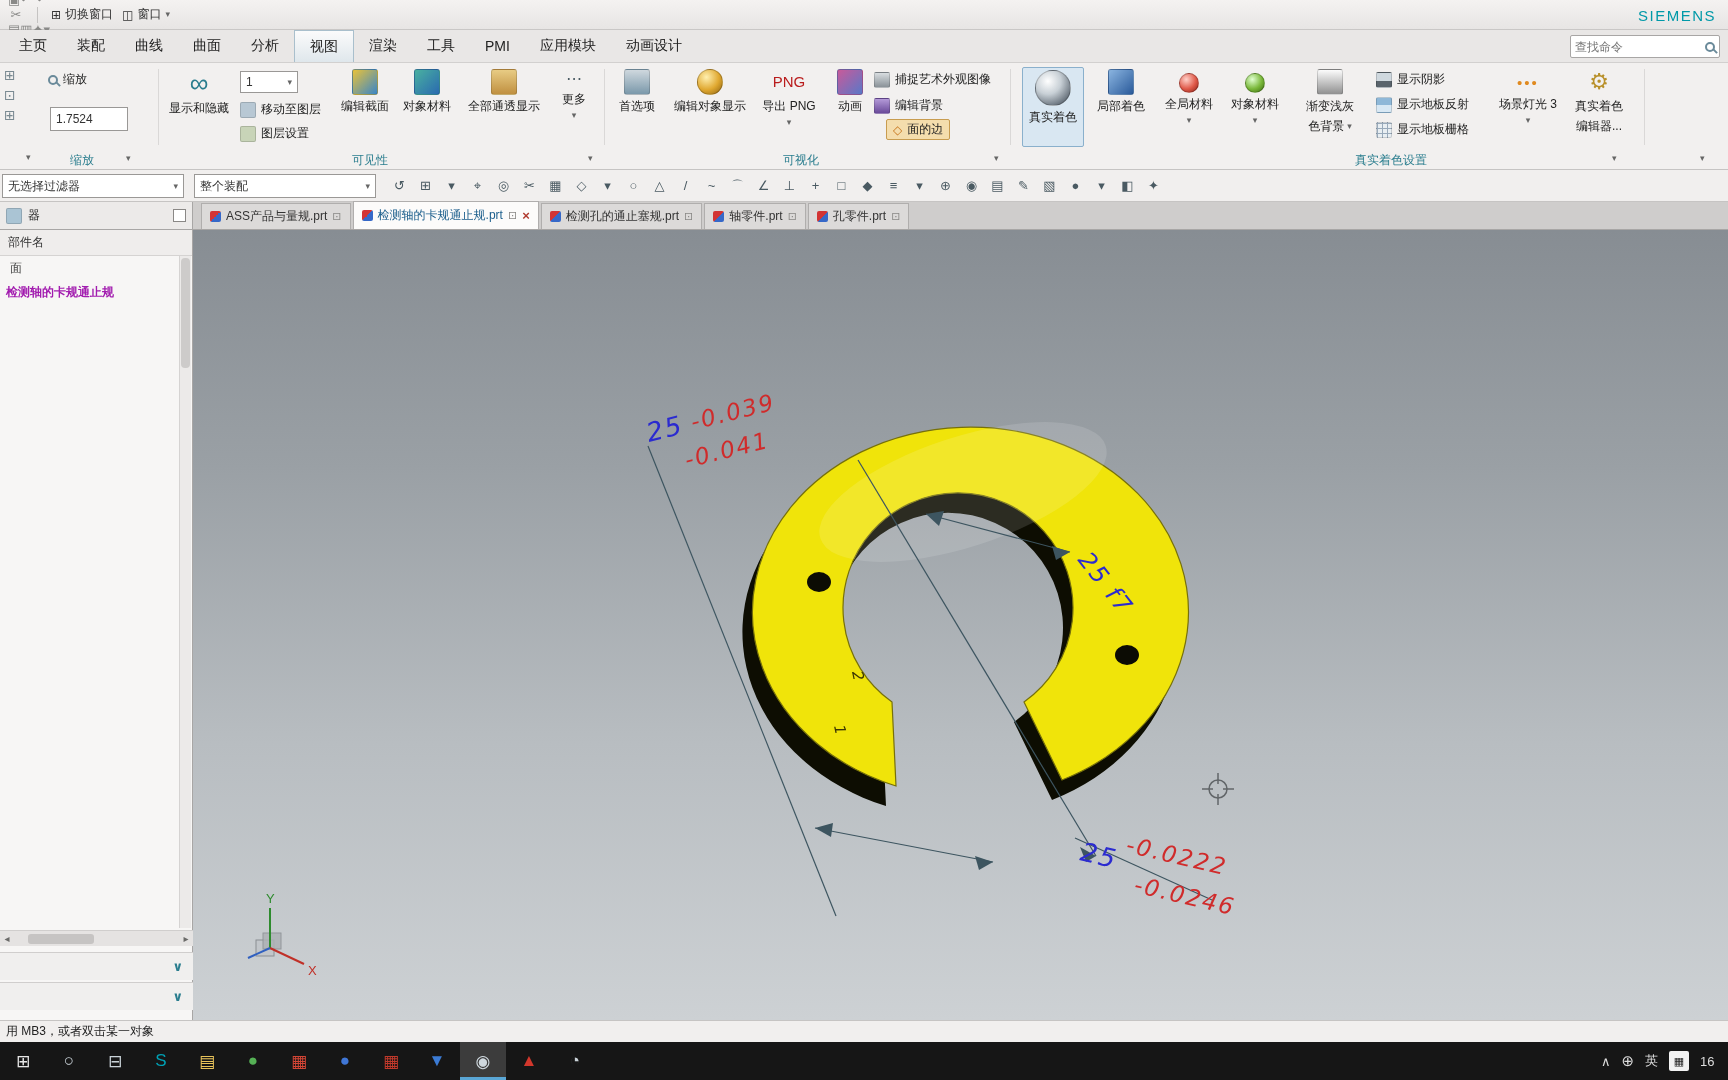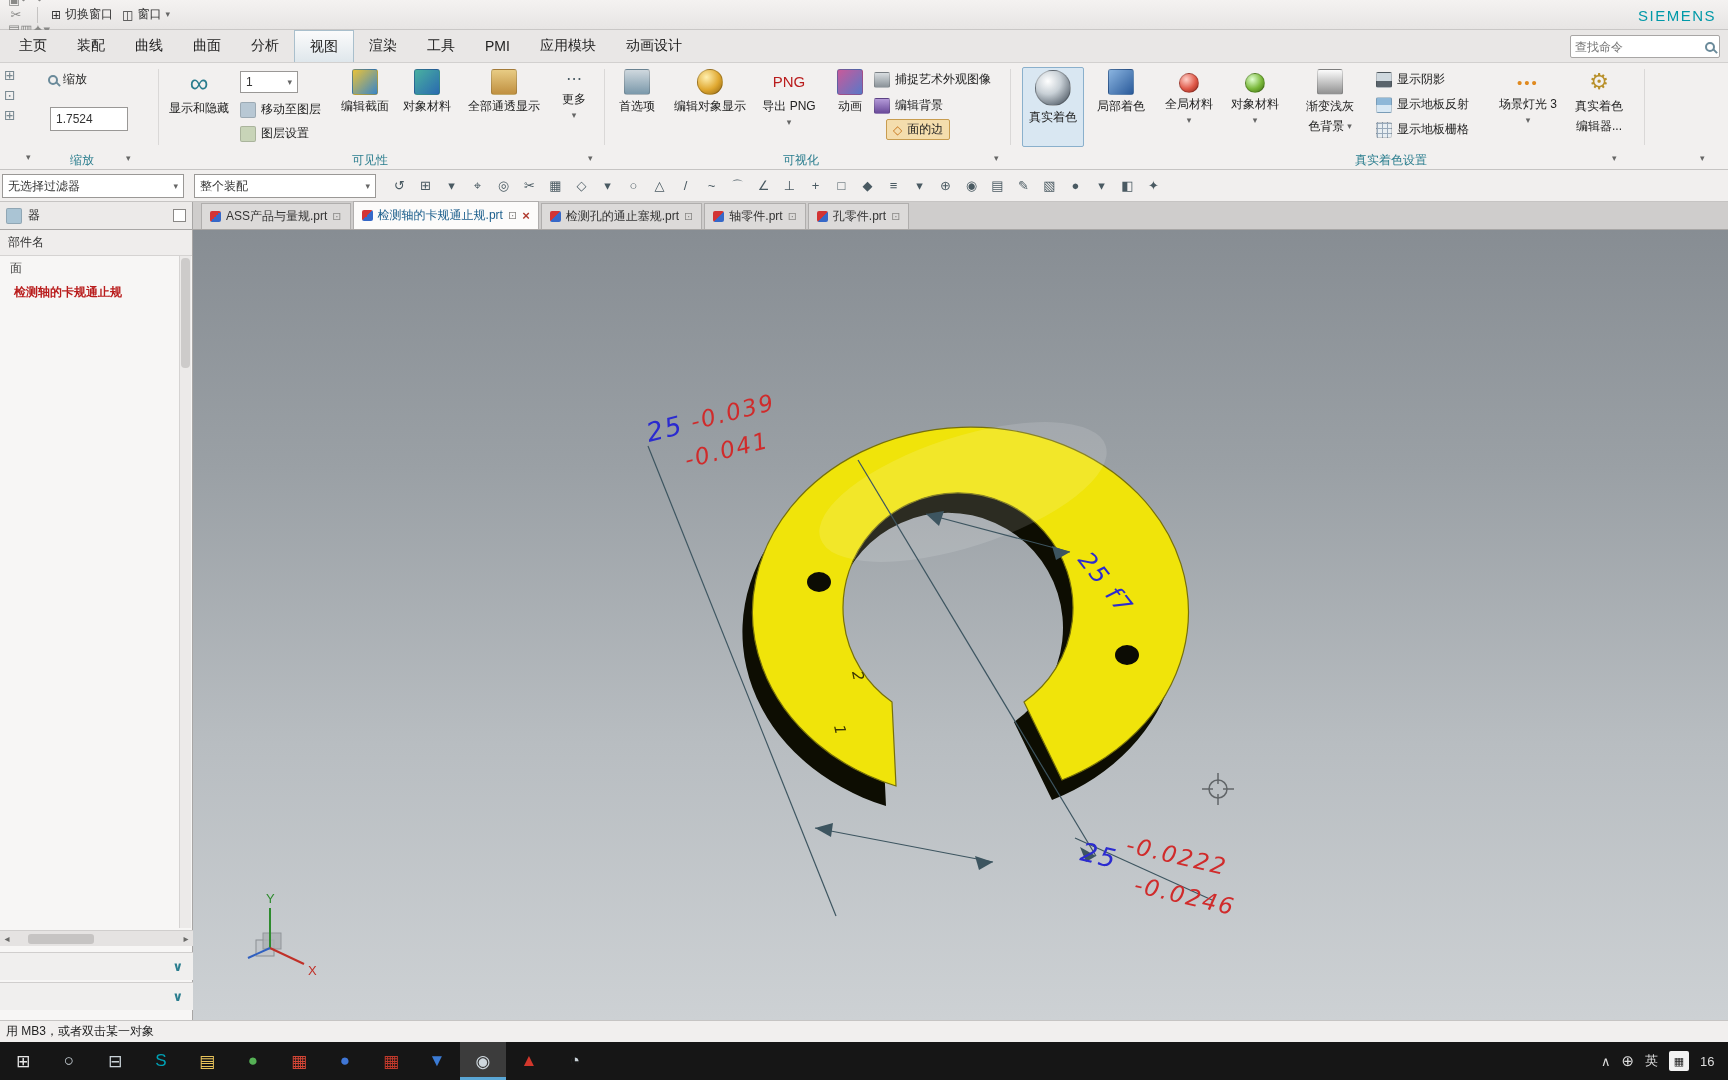--- a/index.html
+++ b/index.html
@@ -89,21 +89,21 @@
   .ftab-pin{color:#8a8886;font-size:11px}
   .ftab-close{color:#b03a2e;font-weight:bold;font-size:13px;display:none;cursor:default}
   .ftab.active .ftab-close{display:inline}
 
   
   .navpanel{position:absolute;left:0;top:230px;width:193px;height:790px;background:#f7f6f5;
     border-right:1px solid #a8a6a5}
   .nav-colhead{height:26px;background:#efedec;border-bottom:1px solid #d5d3d2;
     display:flex;align-items:center;padding:0 8px;color:#333}
   .nav-row{height:24px;display:flex;align-items:center;padding:0 10px;color:#444}
-  .nav-row.bold{font-weight:bold;color:#b91c1c;padding:0 14px}
+  .nav-row.bold{font-weight:bold;color:#a21caf;padding:0 6px}
   .nav-vscroll{position:absolute;right:1px;top:26px;width:12px;height:672px;background:#eceae9;border-left:1px solid #d5d3d2}
   .nav-vthumb{position:absolute;left:1px;top:2px;width:9px;height:110px;background:#cdcbca;border-radius:4px}
   .nav-hscroll{position:absolute;left:0;top:700px;width:193px;height:16px;background:#e5e3e2;
     border-top:1px solid #d0cecd;display:flex;align-items:center}
   .nav-hthumb{margin-left:14px;width:66px;height:10px;background:#c6c4c3;border-radius:3px}
   .scroll-arrow{width:14px;text-align:center;color:#6a6a68;font-size:10px}
   .nav-foot{position:absolute;left:0;width:193px;height:28px;background:#f0efee;
     border-top:1px solid #d0cecd;display:flex;align-items:center;justify-content:flex-end;padding:0 10px}
   .chev{color:#2a7d8e;font-size:13px;font-weight:bold}
 

